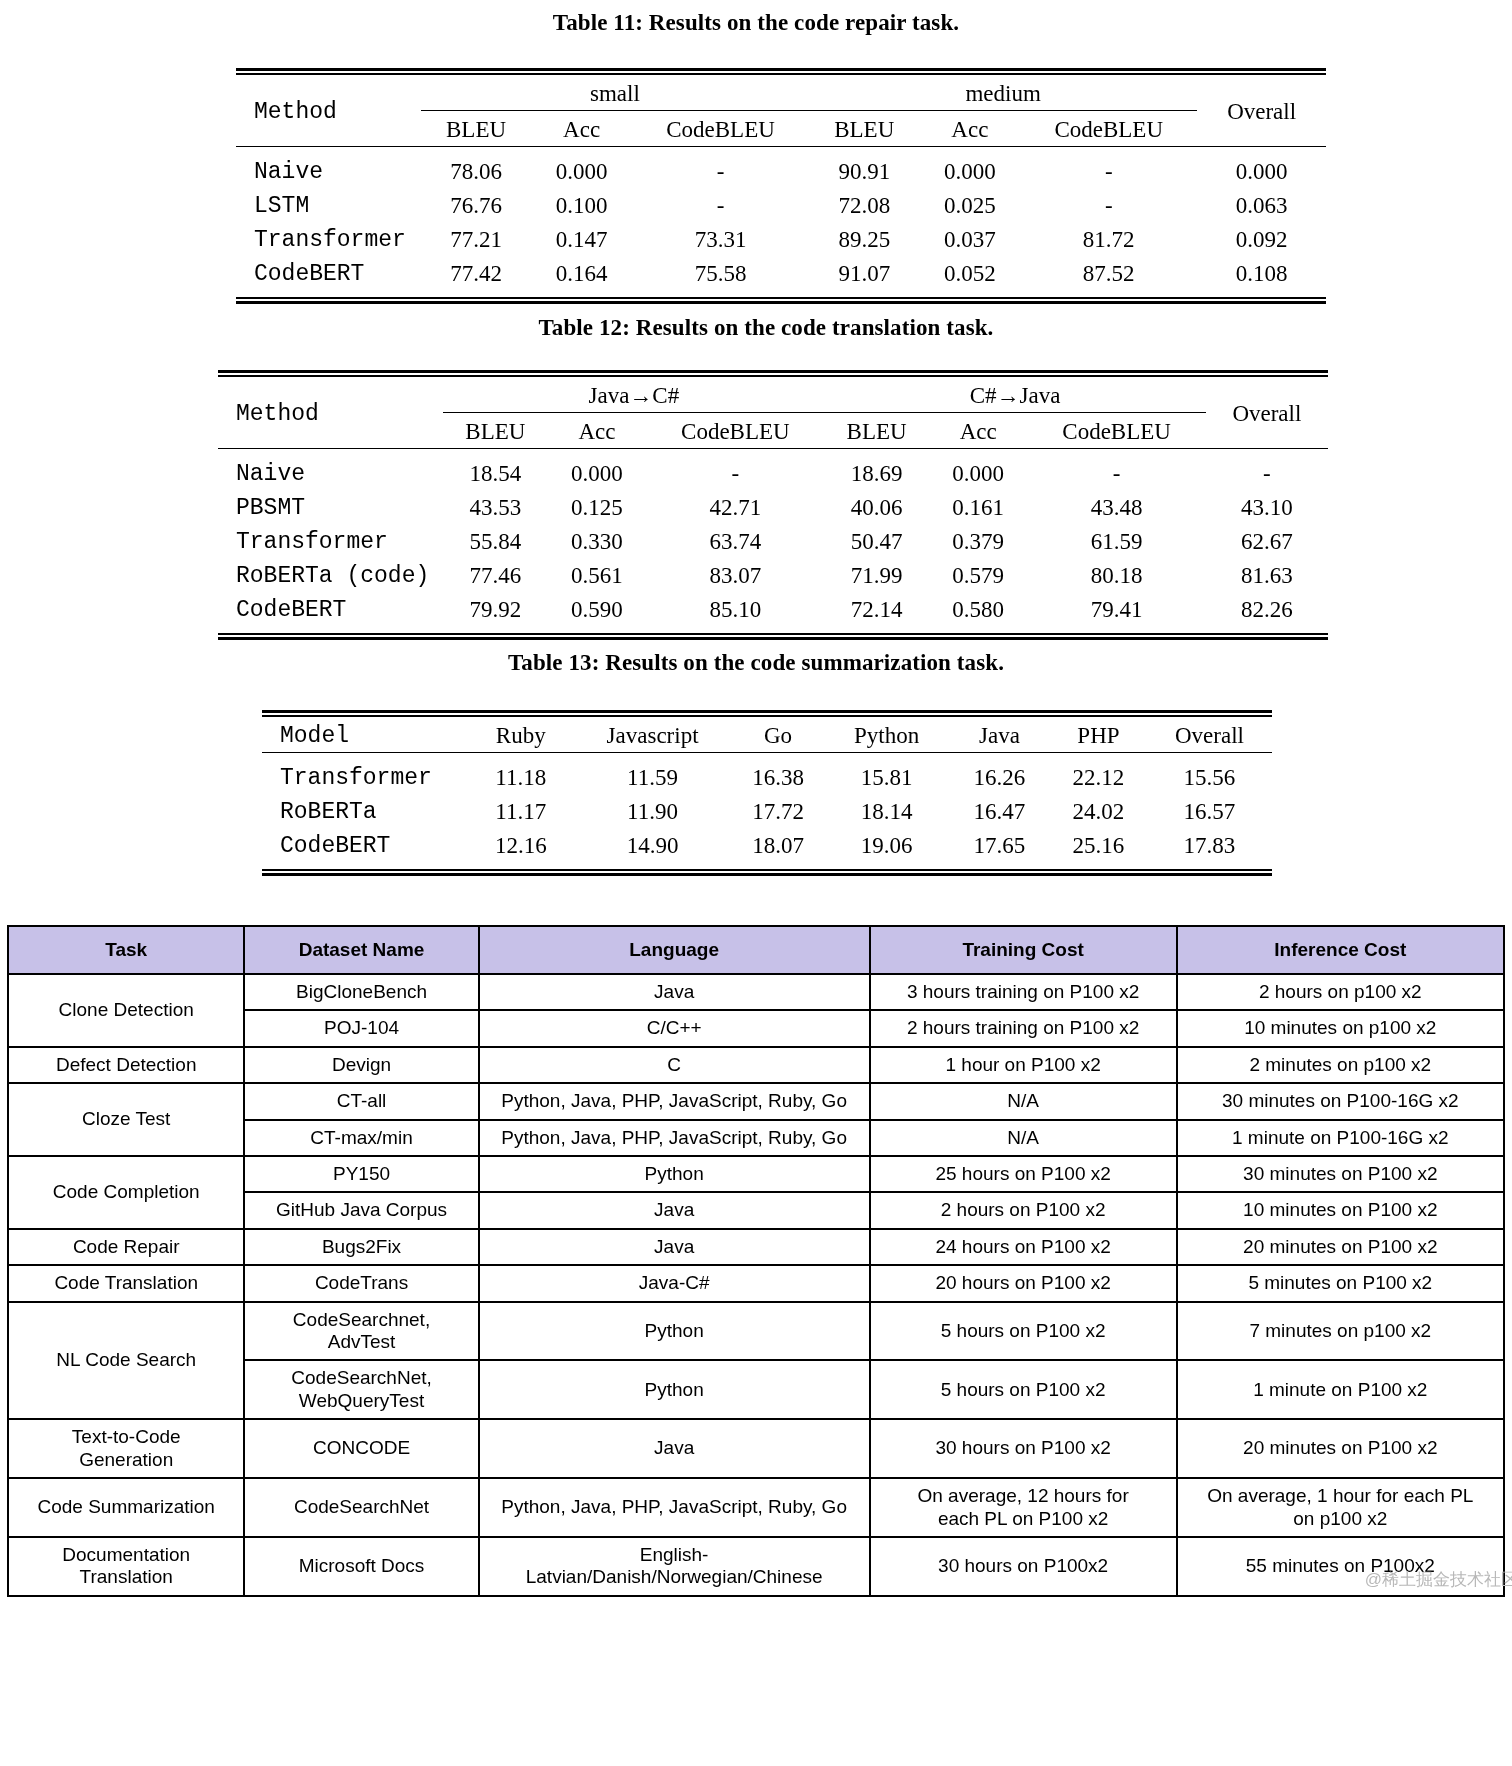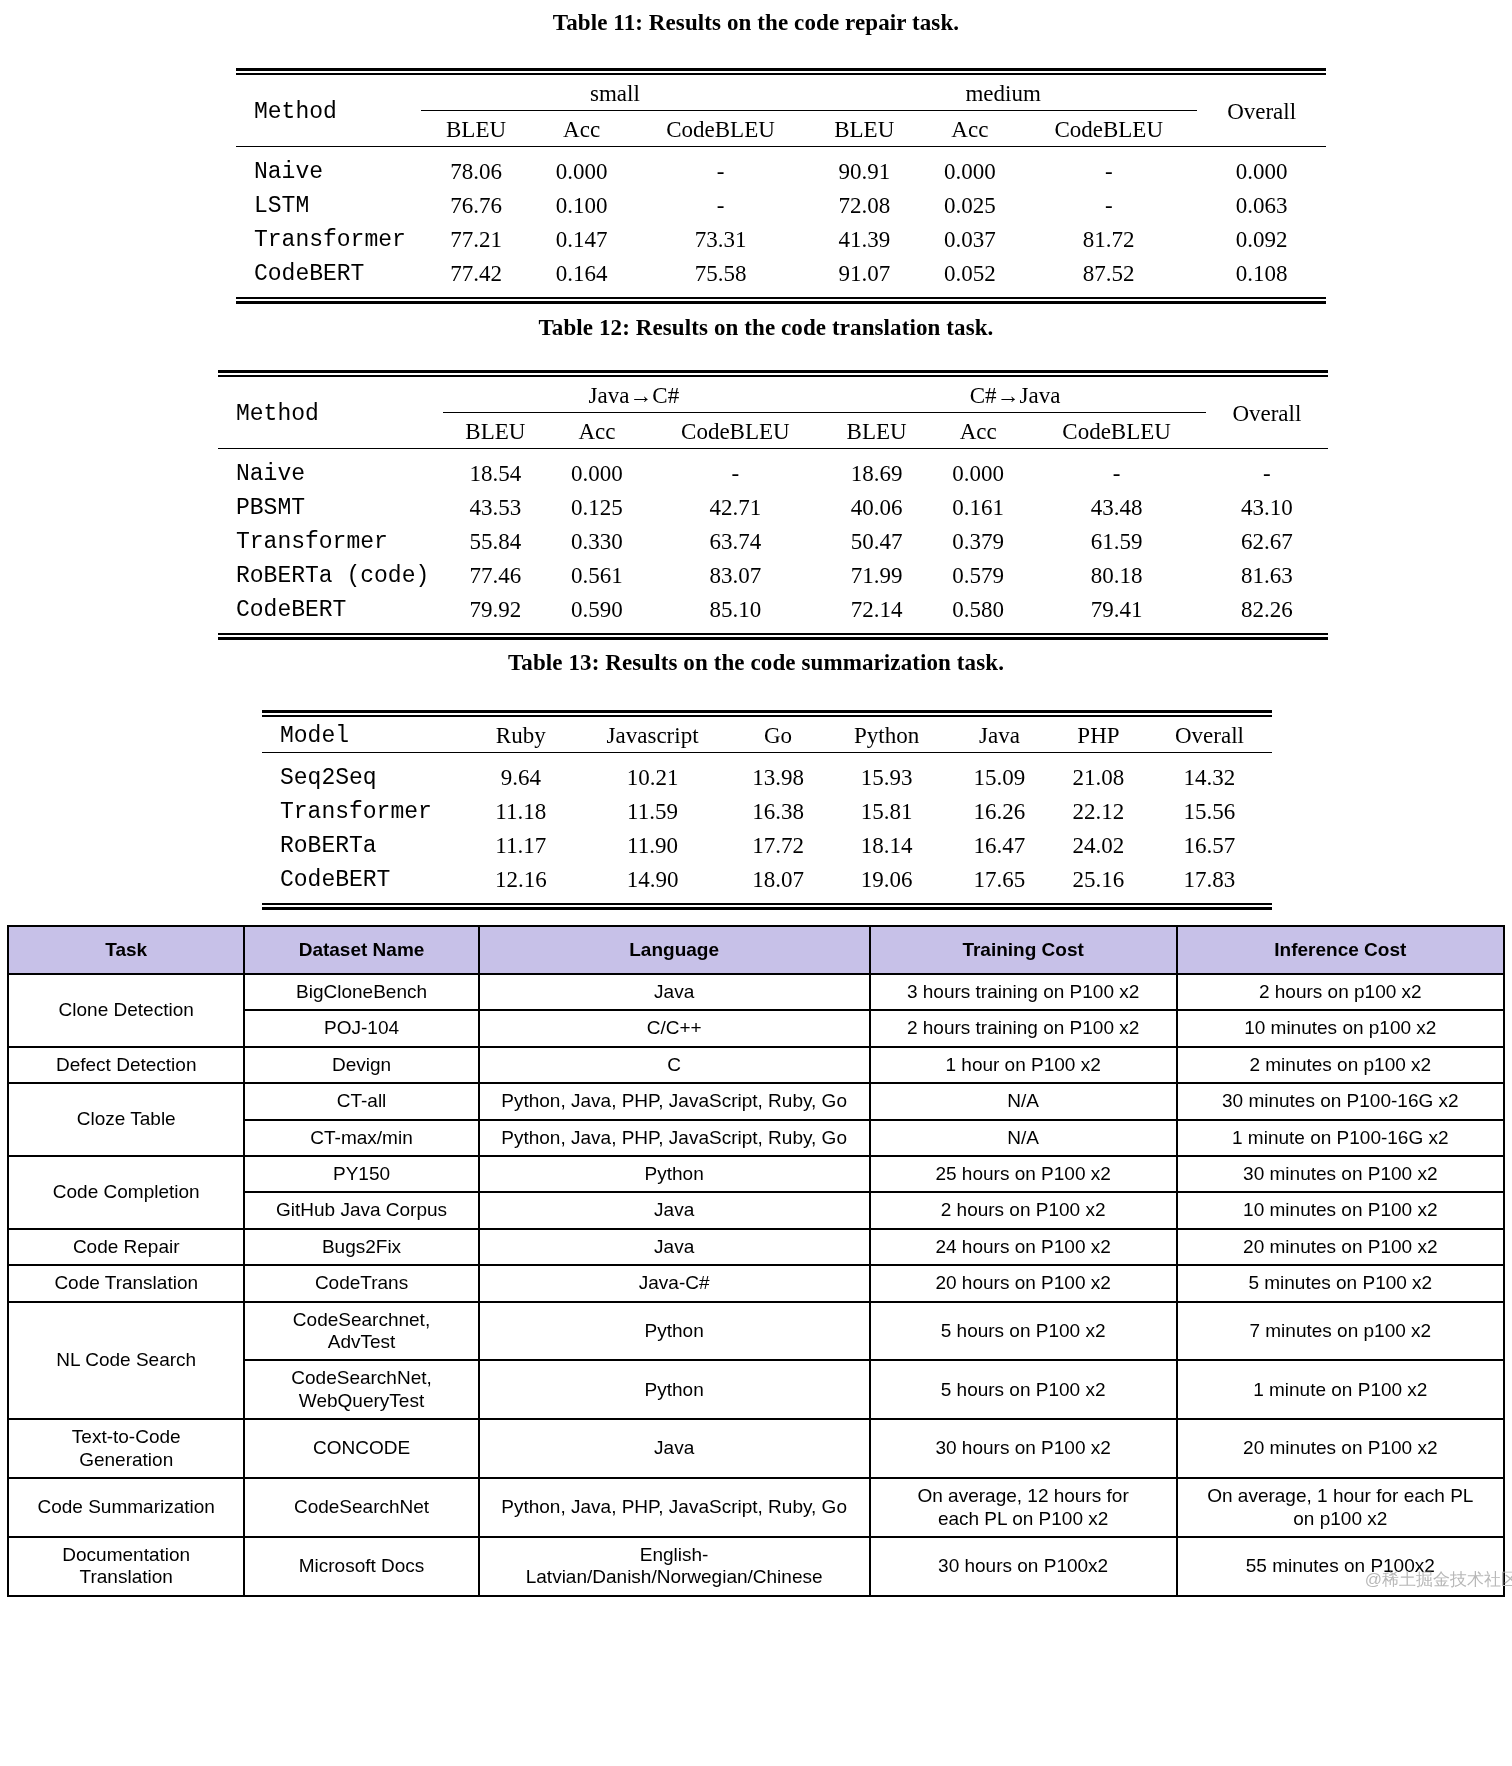--- a/index.html
+++ b/index.html
@@ -150,21 +150,21 @@
             <td class="">72.08</td>
             <td class="">0.025</td>
             <td class="">-</td>
             <td class="">0.063</td>
           </tr>
           <tr class="datarow">
             <td class="mcell">Transformer</td>
             <td class="">77.21</td>
             <td class="">0.147</td>
             <td class="">73.31</td>
-            <td class="">41.39</td>
+            <td class="">89.25</td>
             <td class="">0.037</td>
             <td class="">81.72</td>
             <td class="">0.092</td>
           </tr>
           <tr class="datarow">
             <td class="mcell">CodeBERT</td>
             <td class="">77.42</td>
             <td class="b-bold">0.164</td>
             <td class="b-bold">75.58</td>
             <td class="b-bold">91.07</td>
@@ -330,30 +330,20 @@
             <td class="">PHP</td>
             <td class="">Overall</td>
           </tr>
           <tr>
             <td colspan="8" style="padding:0">
               <div class="rule-thin"></div>
             </td>
           </tr>
           <tr>
             <td colspan="8" style="height:8px;padding:0"></td>
-          </tr>
-          <tr class="datarow">
-            <td class="mcell">Seq2Seq</td>
-            <td class="">9.64</td>
-            <td class="">10.21</td>
-            <td class="">13.98</td>
-            <td class="">15.93</td>
-            <td class="">15.09</td>
-            <td class="">21.08</td>
-            <td class="">14.32</td>
           </tr>
           <tr class="datarow">
             <td class="mcell">Transformer</td>
             <td class="">11.18</td>
             <td class="">11.59</td>
             <td class="">16.38</td>
             <td class="">15.81</td>
             <td class="">16.26</td>
             <td class="">22.12</td>
             <td class="">15.56</td>
@@ -425,21 +415,21 @@
             <td>10 minutes on p100 x2</td>
           </tr>
           <tr>
             <td rowspan="1">Defect Detection</td>
             <td>Devign</td>
             <td>C</td>
             <td>1 hour on P100 x2</td>
             <td>2 minutes on p100 x2</td>
           </tr>
           <tr>
-            <td rowspan="2">Cloze Table</td>
+            <td rowspan="2">Cloze Test</td>
             <td>CT-all</td>
             <td>Python, Java, PHP, JavaScript, Ruby, Go</td>
             <td>N/A</td>
             <td>30 minutes on P100-16G x2</td>
           </tr>
           <tr>
             <td>CT-max/min</td>
             <td>Python, Java, PHP, JavaScript, Ruby, Go</td>
             <td>N/A</td>
             <td>1 minute on P100-16G x2</td>

